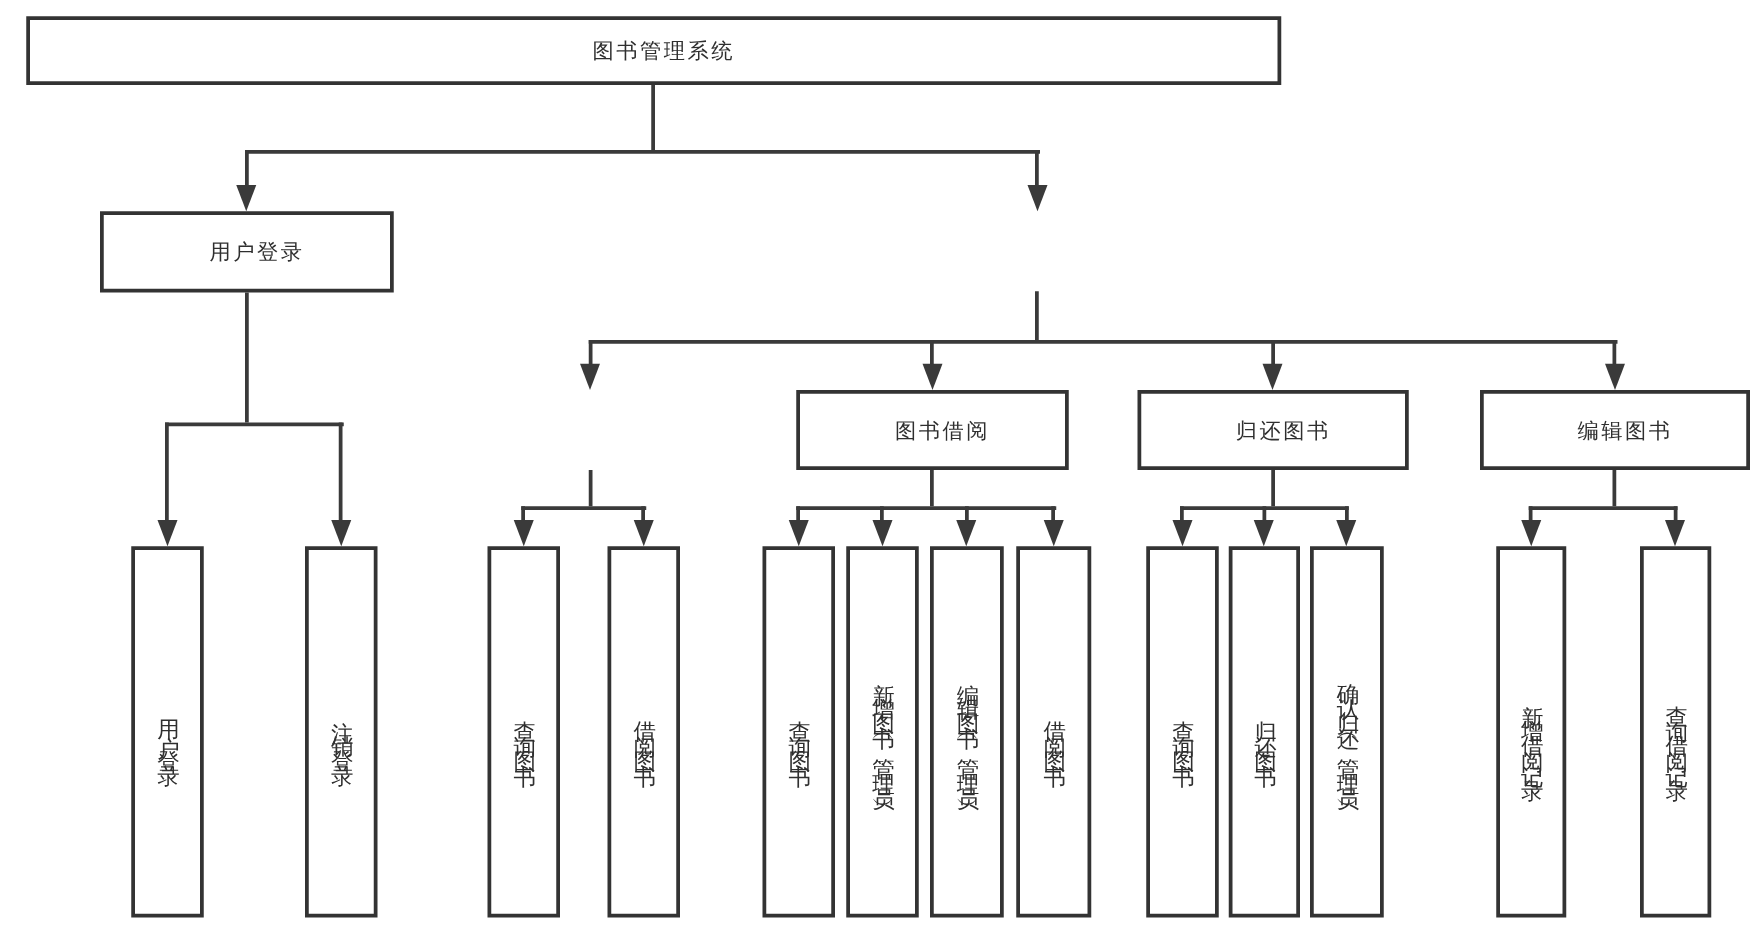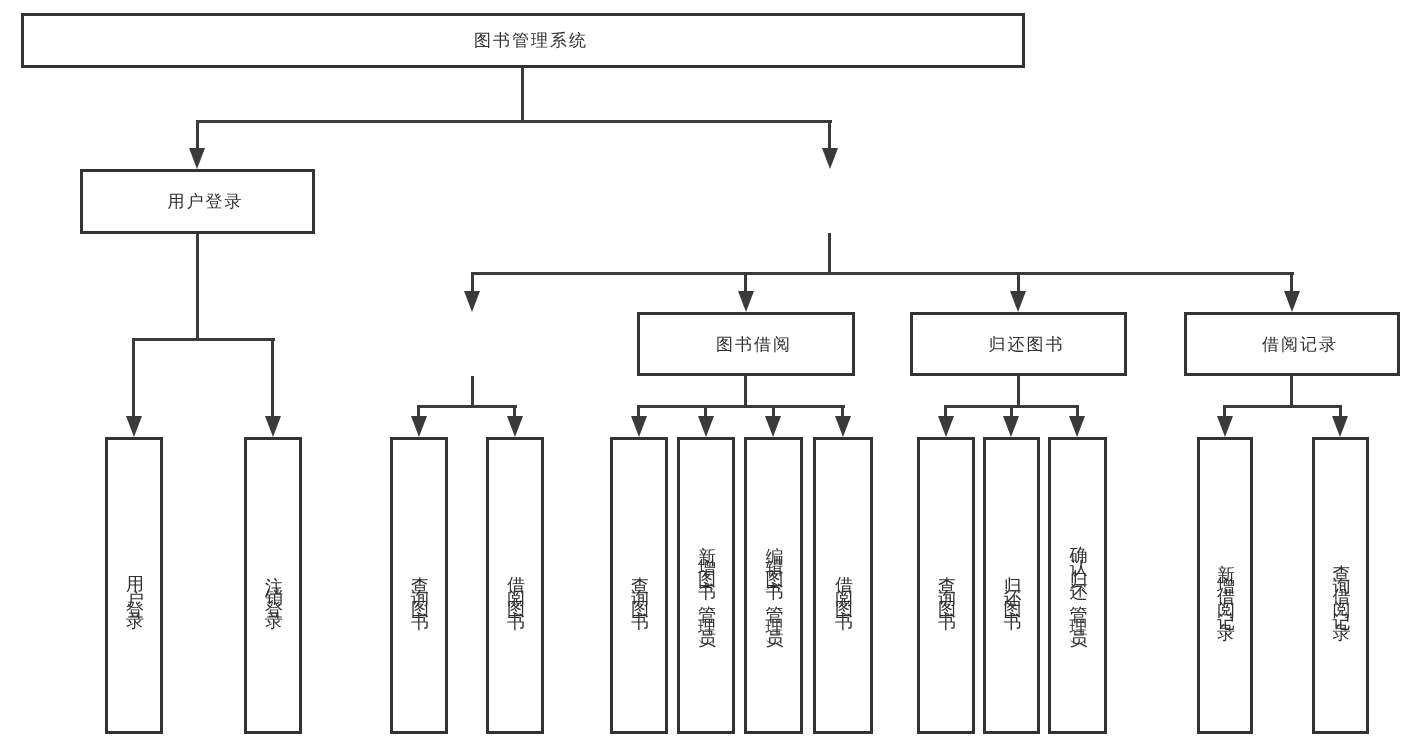--- a/index.html
+++ b/index.html
@@ -79,21 +79,21 @@
   <div class="arrow" style="left:464px; top:291px;"></div>
   <div class="vline" style="left:744px; top:272px; height:21px;"></div>
   <div class="arrow" style="left:738px; top:291px;"></div>
   <div class="vline" style="left:1017px; top:272px; height:21px;"></div>
   <div class="arrow" style="left:1010px; top:291px;"></div>
   <div class="vline" style="left:1290px; top:272px; height:21px;"></div>
   <div class="arrow" style="left:1284px; top:291px;"></div>
 
   <div class="box hbox" style="left:637px; top:312px; width:218px; height:64px;">图书借阅</div>
   <div class="box hbox" style="left:910px; top:312px; width:217px; height:64px;">归还图书</div>
-  <div class="box hbox" style="left:1184px; top:312px; width:216px; height:64px;">借阅记录</div>
+  <div class="box hbox" style="left:1184px; top:312px; width:216px; height:64px;">编辑图书</div>
 
   <div class="vline" style="left:471px; top:376px; height:29px;"></div>
   <div class="hline" style="left:417px; top:405px; width:100px;"></div>
   <div class="vline" style="left:417px; top:405px; height:13px;"></div>
   <div class="arrow" style="left:411px; top:416px;"></div>
   <div class="vline" style="left:513px; top:405px; height:13px;"></div>
   <div class="arrow" style="left:507px; top:416px;"></div>
 
   <div class="vline" style="left:744px; top:376px; height:29px;"></div>
   <div class="hline" style="left:637px; top:405px; width:208px;"></div>

